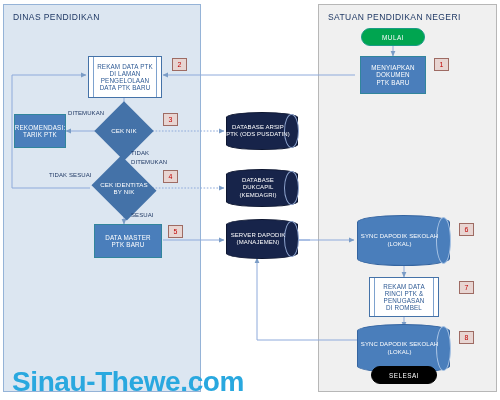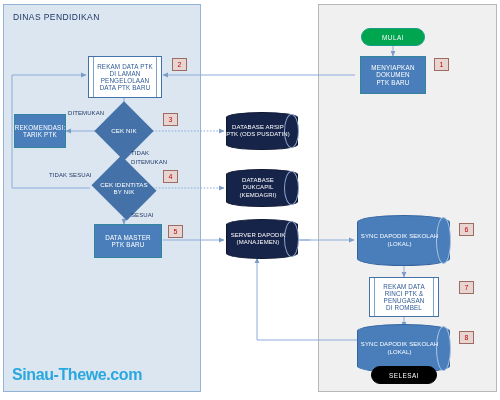--- a/index.html
+++ b/index.html
@@ -74,31 +74,32 @@
          border:1px solid #9e6b63;color:#c00000;font-size:7px;
          display:flex;align-items:center;justify-content:center;
          box-sizing:border-box;font-weight:normal;}
 
   
   .elabel{position:absolute;font-size:6px;color:#1f3864;
           white-space:nowrap;letter-spacing:.1px;line-height:1.15;
           text-align:center;}
 
   
-  #watermark{position:absolute;left:12px;top:366px;font-size:16px;
+  #watermark{position:absolute;left:12px;top:366px;font-size:28px;
              font-weight:bold;color:#29a8df;letter-spacing:-.4px;}
 </style>
 </head>
 <body>
 
 <div id="stage">
 
   <div class="panel" id="panel-left"></div>
   <div class="panel" id="panel-right"></div>
   <div class="panel-title" id="title-left">DINAS PENDIDIKAN</div>
+  <div class="panel-title" id="title-right">SATUAN PENDIDIKAN NEGERI</div>
 
   <svg id="wires" viewBox="0 0 500 400" xmlns="http://www.w3.org/2000/svg">
     <defs>
       <marker id="ah" markerWidth="6" markerHeight="6" refX="5" refY="3" orient="auto" markerUnits="strokeWidth">
         <path d="M0,0.6 L5.4,3 L0,5.4 z" fill="#7a9cc6"></path>
       </marker>
       <marker id="ahd" markerWidth="6" markerHeight="6" refX="5" refY="3" orient="auto" markerUnits="strokeWidth">
         <path d="M0,0.6 L5.4,3 L0,5.4 z" fill="#5b7fae"></path>
       </marker>
     </defs>

